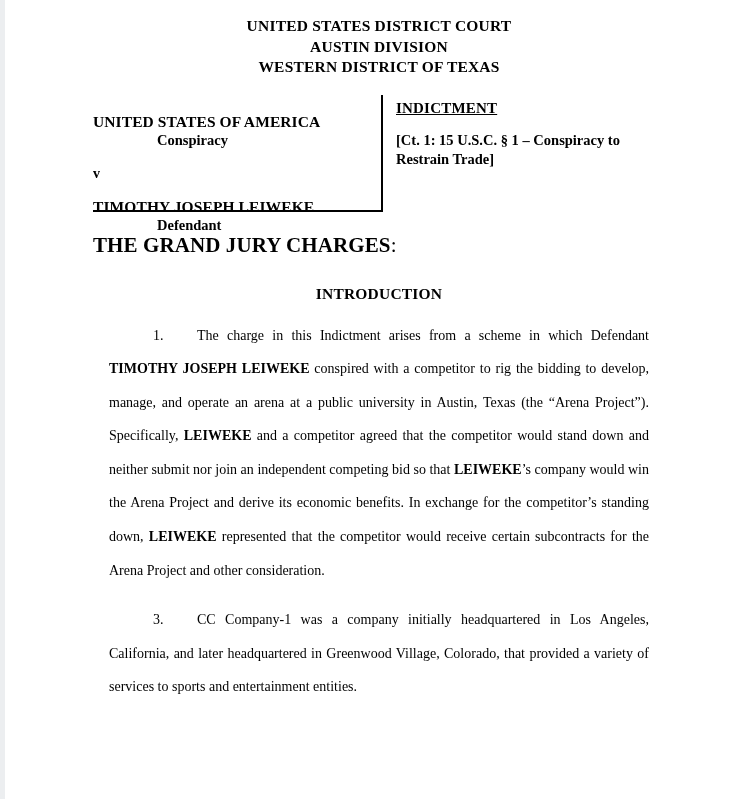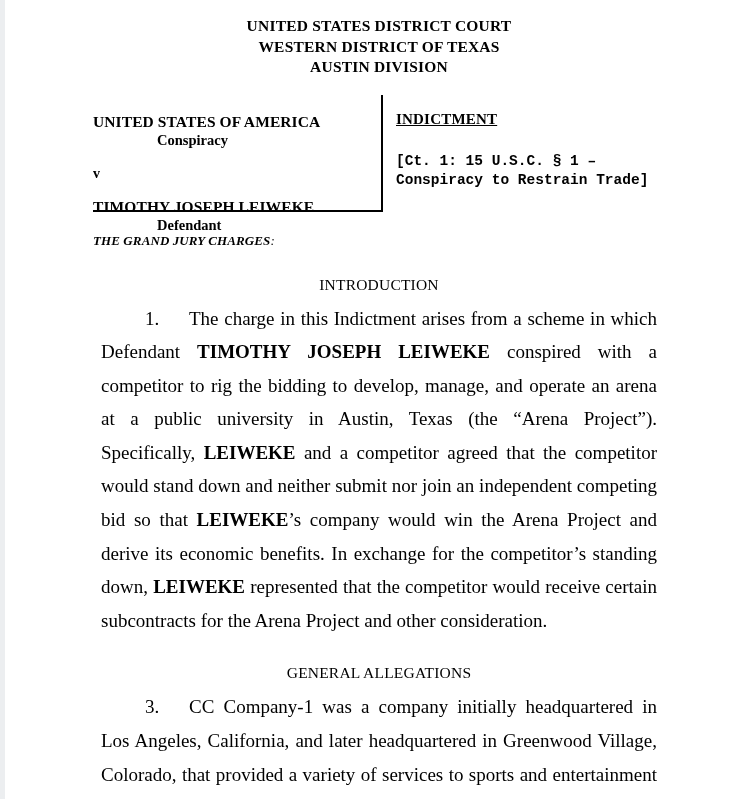--- a/index.html
+++ b/index.html
@@ -101,59 +101,57 @@
     font-weight: bold;
     font-size: 14px;
     line-height: 19px;
     margin-top: 14px;
   }
   .party-def { margin-top: 14px; }
 
   .caption-right {
     position: absolute;
     left: 303px;
-    top: 19px;
+    top: 8px;
     width: 266px;
     font-size: 14.5px;
   }
   .indictment-title {
     font-weight: bold;
     font-size: 15px;
     text-decoration: underline;
     letter-spacing: 0.2px;
   }
   .count-line {
-    margin-top: 24px;
+    margin-top: 14px;
     font-weight: bold;
     font-size: 14.5px;
     line-height: 19px;
-    font-family: Liberation Mono, monospace;
   }
 
   
   .charges-line {
     margin-top: 21px;
-    font-size: 13px;
+    font-size: 21px;
     letter-spacing: 0.1px;
-    font-style: italic;
   }
   .charges-line b { font-weight: bold; }
 
   .section-heading {
     text-align: center;
-    font-weight: normal;
+    font-weight: bold;
     font-size: 15.5px;
     letter-spacing: 0.2px;
     margin-top: 27px;
     margin-bottom: 4px;
   }
 
   p.body-para {
-    margin: 8px;
-    font-size: 19px;
+    margin: 16px;
+    font-size: 14px;
     line-height: 33.6px;
     text-align: justify;
     text-justify: inter-word;
     hyphens: none;
   }
 
   .num-indent {
     display: inline-block;
     width: 44px;
     margin-left: 44px;
@@ -165,22 +163,22 @@
 </head>
 <body>
 
 <div class="page">
   <div class="page-edge"></div>
 
   <div class="content">
 
     <div class="court-header">
       <div>UNITED STATES DISTRICT COURT</div>
+      <div>AUSTIN DIVISION</div>
       <div>WESTERN DISTRICT OF TEXAS</div>
-      <div>AUSTIN DIVISION</div>
     </div>
 
     <div class="caption">
 
       <div class="caption-left">
         <div class="party">UNITED STATES OF AMERICA</div>
         <div class="role">Conspiracy</div>
         <div class="versus">v</div>
         <div class="party party-def">TIMOTHY JOSEPH LEIWEKE</div>
         <div class="role">Defendant</div>
@@ -195,20 +193,19 @@
       </div>
 
     </div>
 
     <div class="charges-line"><b>THE GRAND JURY CHARGES</b><span>:</span></div>
 
     <div class="section-heading">INTRODUCTION</div>
 
     <p class="body-para"><span class="num-indent">1.</span><span>The charge in this Indictment arises from a scheme in which Defendant </span><b>TIMOTHY JOSEPH LEIWEKE</b><span> conspired with a competitor to rig the bidding to develop, manage, and operate an arena at a public university in Austin, Texas (the “Arena Project”).  Specifically, </span><b>LEIWEKE</b><span> and a competitor agreed that the competitor would stand down and neither submit nor join an independent competing bid so that </span><b>LEIWEKE</b><span>’s company would win the Arena Project and derive its economic benefits.  In exchange for the competitor’s standing down, </span><b>LEIWEKE</b><span> represented that the competitor would receive certain subcontracts for the Arena Project and other consideration.</span></p>
 
-    <div class="section-heading">GENERAL ALLEGATIONS</div>
 
 
 
     <p class="body-para"><span class="num-indent">3.</span><span>CC Company-1 was a company initially headquartered in Los Angeles, California, and later headquartered in Greenwood Village, Colorado, that provided a variety of services to sports and entertainment entities.</span></p>
 
   </div>
 </div>
 
 </body></html>

